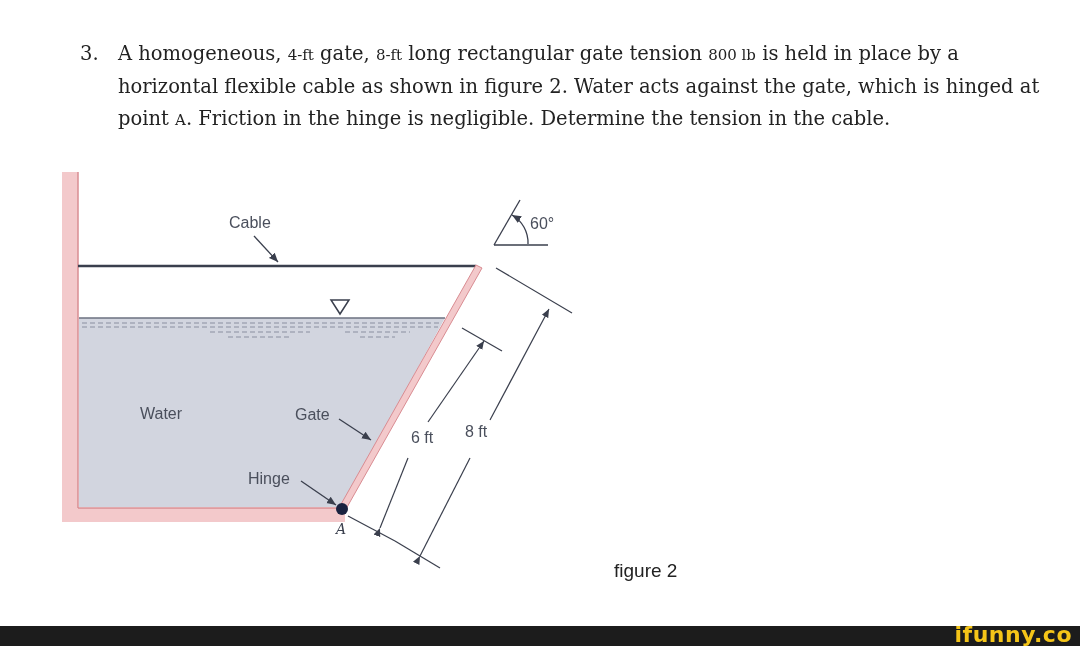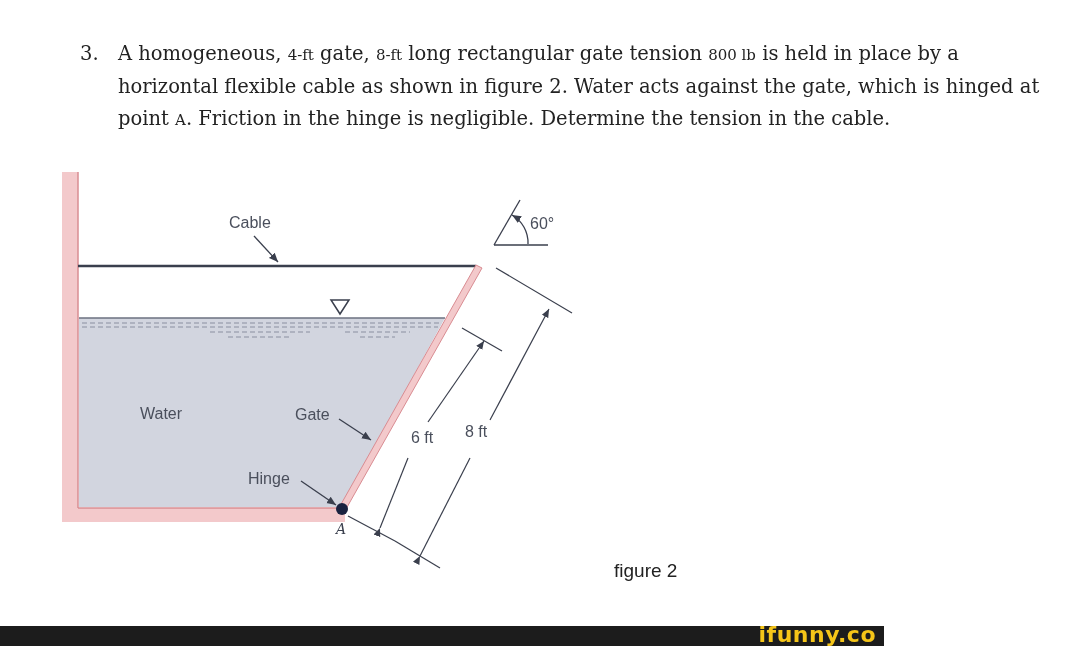--- a/index.html
+++ b/index.html
@@ -4,21 +4,21 @@
 <style>
   html, body { margin:0; padding:0; }
   body { width:1080px; height:646px; background:#ffffff; position:relative; overflow:hidden; }
   .problem { position:absolute; left:80px; top:38px; width:960px; font-family:"DejaVu Serif", "Liberation Serif", serif; font-size:19.5px; line-height:32px; color:#222; }
   .problem .num { position:absolute; left:0; top:0; }
   .problem .body { position:absolute; left:38px; top:0; width:930px; }
   .problem .big { font-size:15px; }
   svg.fig { position:absolute; left:0; top:0; }
   .lbl { font-family:"Liberation Sans", "DejaVu Sans", sans-serif; fill:#4a4f5c; font-size:16px; }
   .caption { position:absolute; left:590px; top:560px; font-family:"Liberation Sans", "DejaVu Sans", sans-serif; font-size:19px; color:#222;margin-left:24px; }
-  .bar { position:absolute; left:0; top:626px; width:884px; height:20px; background:#1c1c1c; }
+  .bar { position:absolute; left:0; top:626px; width:1080px; height:20px; background:#1c1c1c; }
   .logo { position:absolute; right:8px; top:-4px; font-family:"DejaVu Sans", sans-serif; font-weight:bold; font-size:22px; color:#f5c518; letter-spacing:0.5px; }
 </style>
 </head>
 <body>
 
 <div class="problem">
   <span class="num">3.</span>
   <div class="body">
     <span>A homogeneous, </span><span class="big">4-ft</span><span> gate, </span><span class="big">8-ft</span><span> long rectangular gate tension </span><span class="big">800 lb</span><span> is held in place by a</span><br>
     <span>horizontal flexible cable as shown in figure 2. Water acts against the gate, which is hinged at</span><br>

